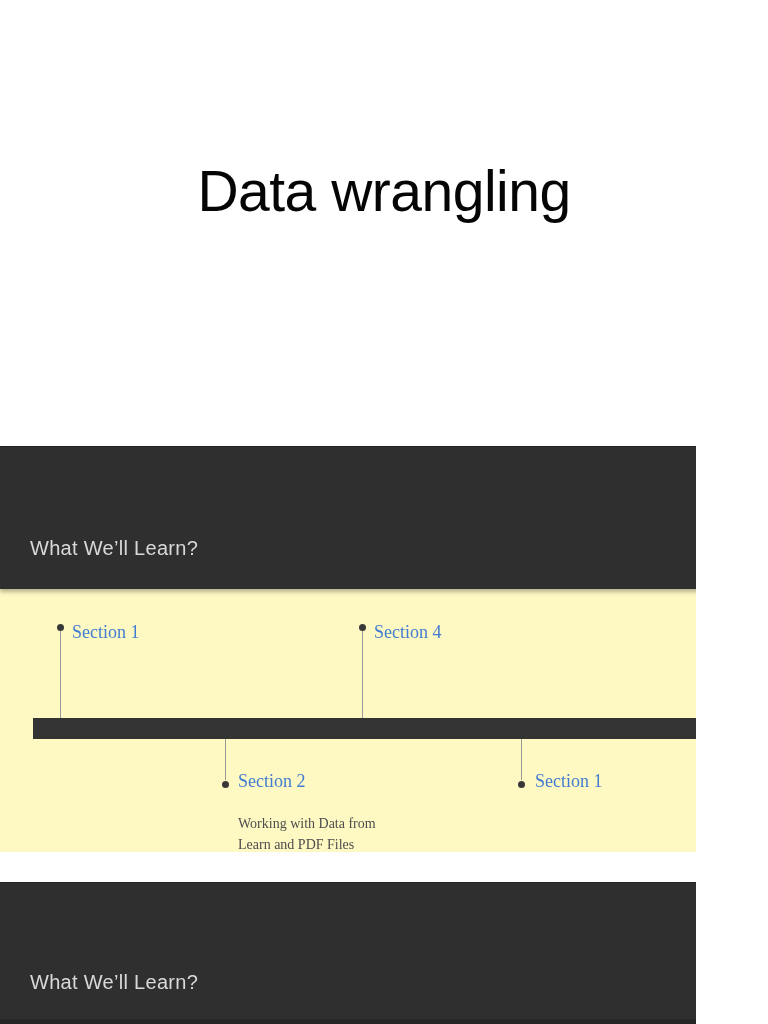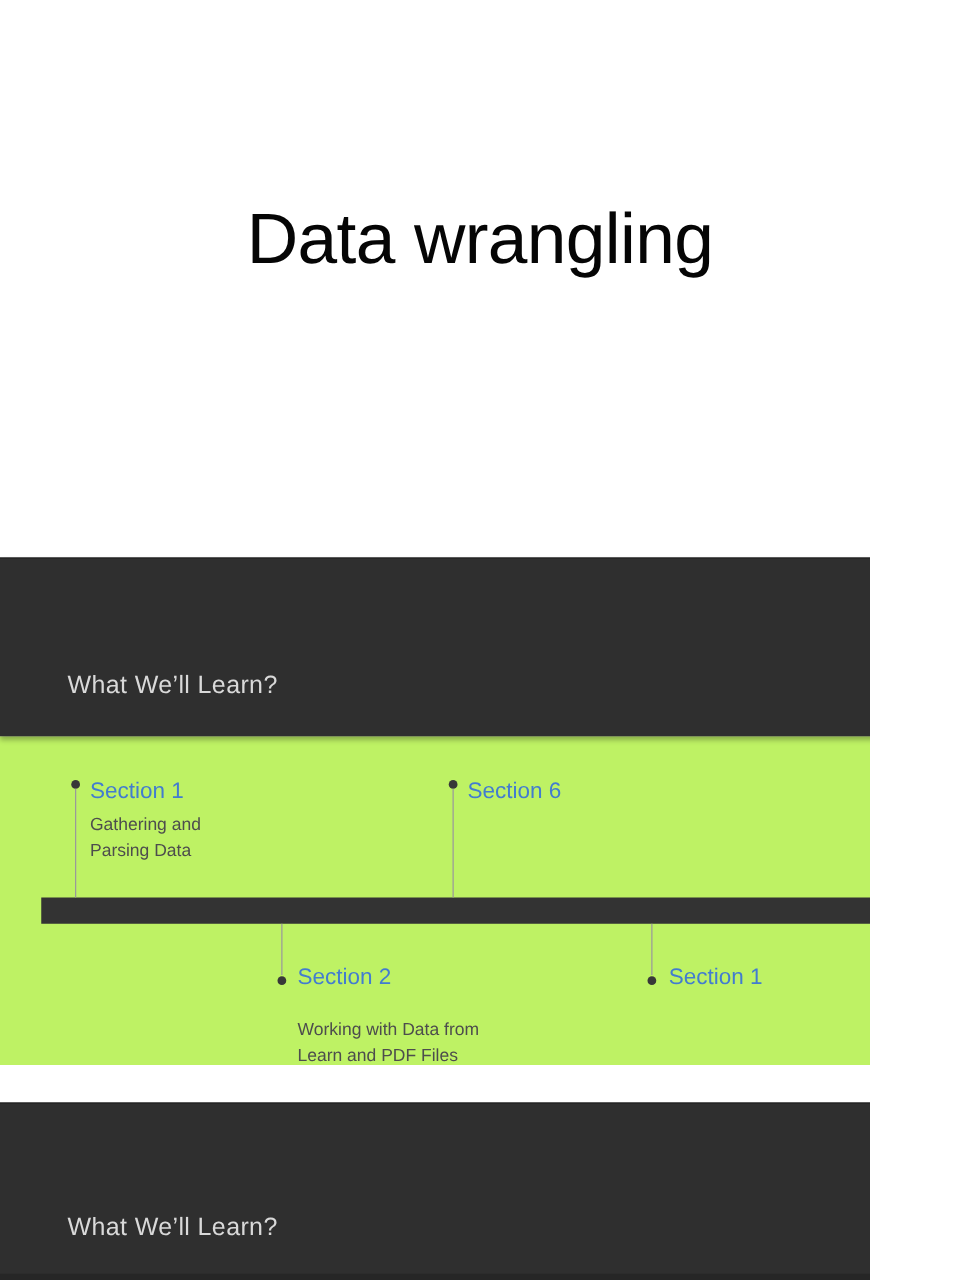--- a/index.html
+++ b/index.html
@@ -28,32 +28,31 @@
     background:#2f2f2f;
     border-top:1px solid #232323;
     box-sizing:border-box;
   }
   .band-top{top:446px;height:143px;box-shadow:0 3px 4px rgba(0,0,0,0.28);z-index:3;}
   .band-bottom{top:882px;height:142px;}
   .band-text{
     position:absolute;left:30px;
     font-size:20px;color:#d9d9d9;letter-spacing:0.3px;
     white-space:nowrap;
-    margin-left:24px;
   }
   .band-top .band-text{top:536px - 446px;top:90px;}
   .band-bottom .band-text{top:88px;}
   .band-edge{
     position:absolute;left:0;bottom:0;width:768px;height:5px;
     background:#262626;
   }
   
   .panel{
     position:absolute;left:0;top:589px;width:768px;height:263px;
-    background:#bef264;z-index:1;
+    background:#fef9c3;z-index:1;font-family:Liberation Serif, serif;
   }
   .gap-white{
     position:absolute;left:0;top:852px;width:768px;height:30px;background:#ffffff;
   }
   .arrow-bar{
     position:absolute;left:33px;top:129px;width:670px;height:21px;
     background:#333333;
   }
   .arrow-head{
     position:absolute;left:702px;top:113px;width:0;height:0;
@@ -93,28 +92,24 @@
   </section>
 
   <section class="panel">
 
     <div class="arrow-bar"></div>
     <div class="arrow-head"></div>
 
     <span class="dot" style="left:56.5px;top:35px;"></span>
     <span class="vline" style="left:60px;top:42px;height:87px;"></span>
     <div class="tl-label" style="left:72px;top:33px;">Section 1</div>
-    <div class="tl-desc" style="left:72px;top:60px;">
-      <div>Gathering and</div>
-      <div>Parsing Data</div>
-    </div>
 
     <span class="dot" style="left:358.5px;top:35px;"></span>
     <span class="vline" style="left:362px;top:42px;height:87px;"></span>
-    <div class="tl-label" style="left:374px;top:33px;">Section 6</div>
+    <div class="tl-label" style="left:374px;top:33px;">Section 4</div>
 
     <span class="vline" style="left:225px;top:150px;height:41px;"></span>
     <span class="dot" style="left:221.5px;top:191.5px;"></span>
     <div class="tl-label" style="left:238px;top:182px;">Section 2</div>
     <div class="tl-desc" style="left:238px;top:224px;">
       <div>Working with Data from</div>
       <div>Learn and PDF Files</div>
     </div>
 
     <span class="vline" style="left:521px;top:150px;height:41px;"></span>

